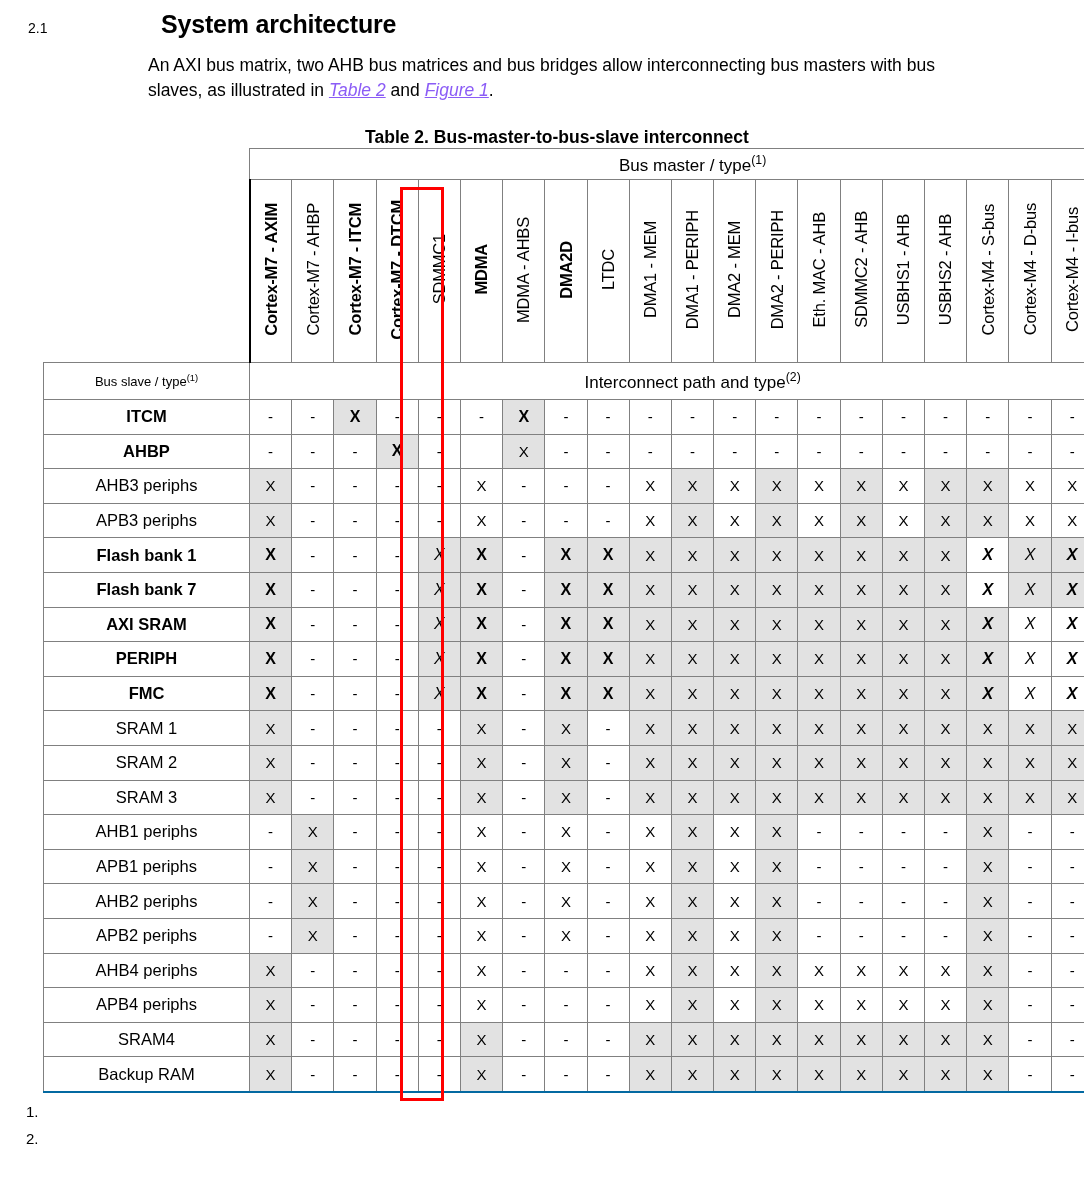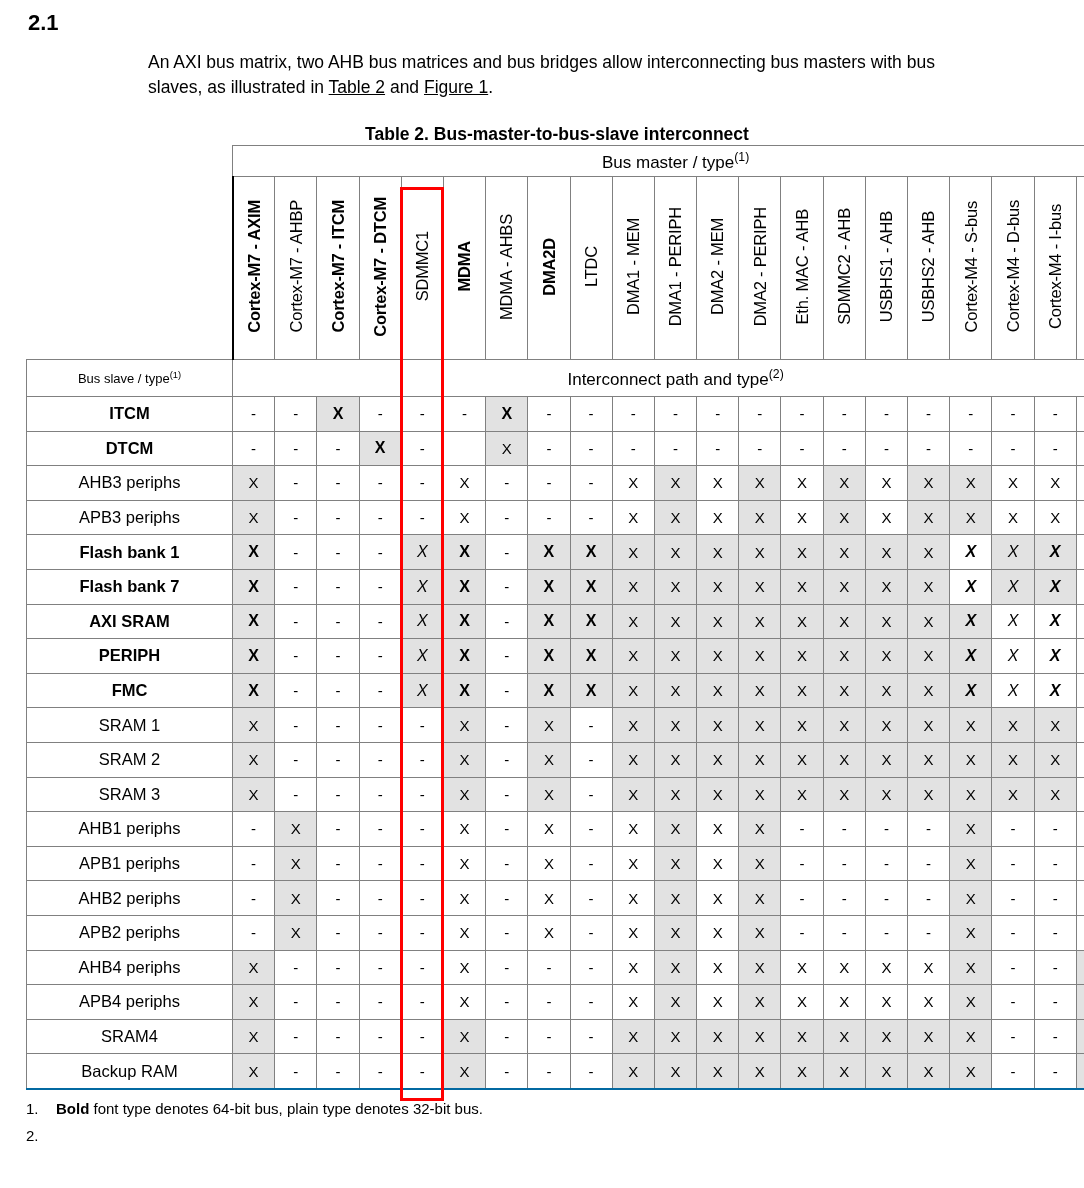--- a/index.html
+++ b/index.html
@@ -16,52 +16,53 @@
     position: relative;
   }
 
   
   .section-head {
     display: flex;
     align-items: baseline;
     padding: 10px 0 0 28px;
   }
   .section-num {
-    font-size: 22px;
-    font-weight: bold;
+    font-size: 14px;
+    font-weight: normal;
     width: 133px;
     flex: 0 0 133px;
   }
   .section-title {
     font-size: 25px;
     font-weight: bold;
     letter-spacing: -0.2px;
   }
 
   .intro {
     margin: 14px 0 0 148px;
     width: 795px;
     font-size: 17.5px;
     line-height: 25px;
   }
   .xref {
-    color: #000000;
+    color: #8b5cf6;
+    font-style: italic;
   }
 
   .table-caption {
     text-align: center;
     font-size: 17.5px;
     font-weight: bold;
     margin: 24px 0 0 0;
     padding-left: 30px;
   }
 
   
   .tbl-wrap {
-    padding-left: 26px;
+    padding-left: 43px;
     padding-right: 0px;
   }
   table.bm {
     border-collapse: collapse;
     table-layout: fixed;
     width: 1058px;
     font-size: 14px;
   }
   table.bm td, table.bm th {
     padding: 0;
@@ -180,20 +181,21 @@
   }
   .note-num { width: 30px; flex: 0 0 30px; }
   .note-txt { }
   .note-txt b { font-weight: bold; }
 </style>
 </head>
 <body>
 
 <div class="section-head">
   <div class="section-num">2.1</div>
+  <div class="section-title">System architecture</div>
 </div>
 
 <p class="intro">
   <span>An AXI bus matrix, two AHB bus matrices and bus bridges allow interconnecting bus masters with bus slaves, as illustrated in </span><a class="xref" href="#">Table 2</a><span> and </span><a class="xref" href="#">Figure 1</a><span>.</span>
 </p>
 
 <div class="table-caption">Table 2. Bus-master-to-bus-slave interconnect</div>
 
 <div class="tbl-wrap">
   <table class="bm">
@@ -272,21 +274,21 @@
           <td class="cell">-</td>
           <td class="cell">-</td>
           <td class="cell">-</td>
           <td class="cell">-</td>
           <td class="cell">-</td>
           <td class="cell">-</td>
           <td class="cell">-</td>
           <td class="cell lastcol">-</td>
         </tr>
         <tr class="drow">
-          <td class="rlabel bold">DTCM</td>
+          <td class="rlabel bold">AHBP</td>
           <td class="cell">-</td>
           <td class="cell">-</td>
           <td class="cell">-</td>
           <td class="cell sh bold">X</td>
           <td class="cell">-</td>
           <td class="cell"></td>
           <td class="cell sh">X</td>
           <td class="cell">-</td>
           <td class="cell">-</td>
           <td class="cell">-</td>
@@ -736,18 +738,17 @@
         </tr>
       </tbody>
   </table>
 </div>
 
 <div class="red-box" id="redbox" style="left: 400.25px; top: 186.5px; width: 44.1875px; height: 914.375px; border-color: rgb(255, 0, 0);"></div>
 
 <div class="notes">
     <div class="note">
       <span class="note-num">1.</span>
-      <span class="note-txt"><b>Bold</b> font type denotes 64-bit bus, plain type denotes 32-bit bus.</span>
     </div>
     <div class="note">
       <span class="note-num">2.</span>
     </div>
   </div>
 
 </body></html>

